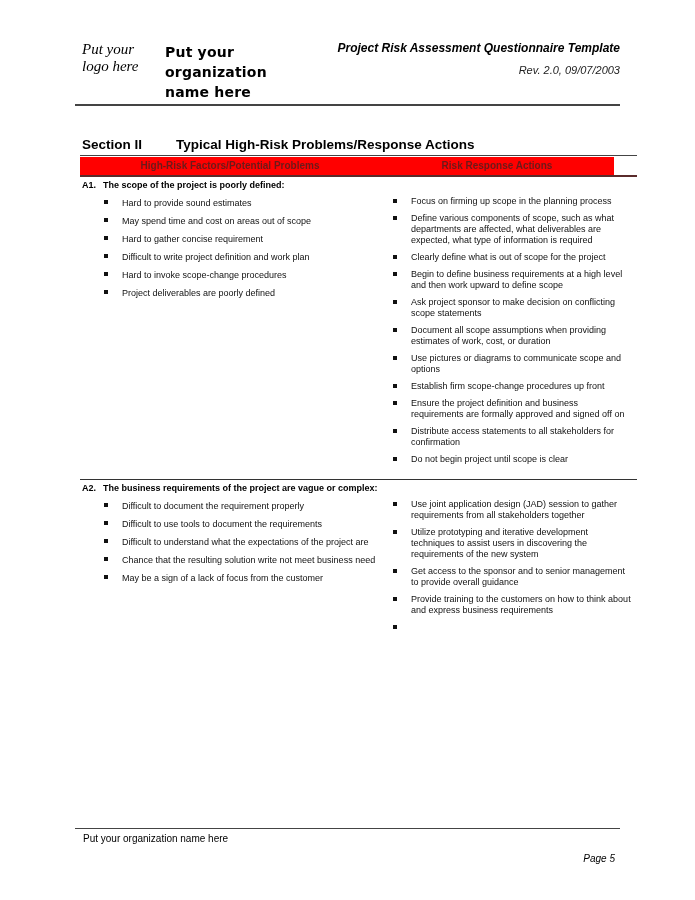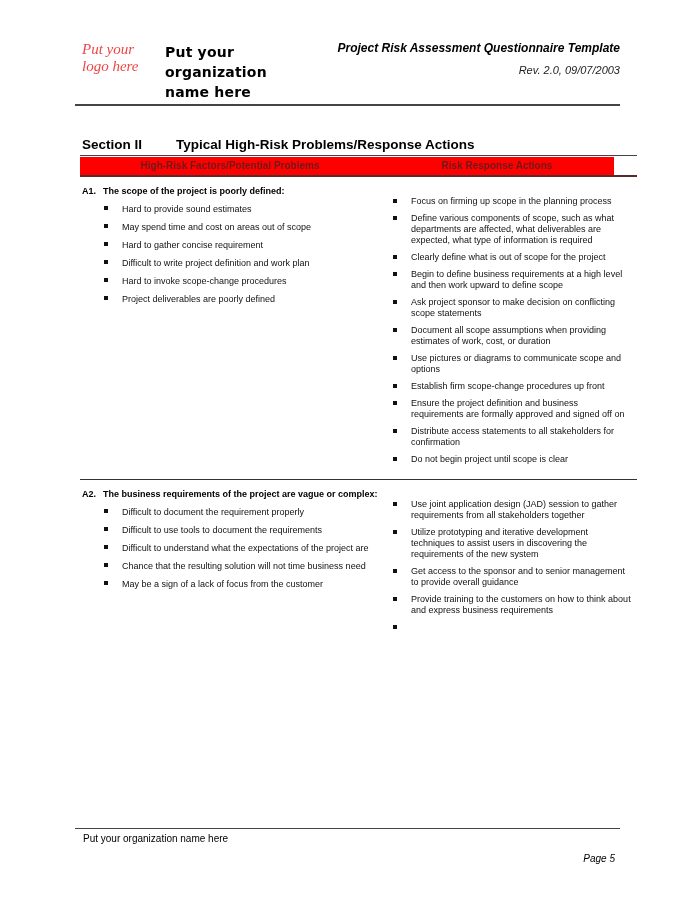--- a/index.html
+++ b/index.html
@@ -1,20 +1,20 @@
 <!DOCTYPE html>
 <html><head>
   <meta charset="utf-8">
   <style>
     * { box-sizing: border-box; margin: 0; padding: 0; }
     html, body { width: 695px; height: 900px; background: #ffffff; overflow: hidden; }
     body { position: relative; font-family: "Liberation Sans", sans-serif; color: #000; }
 
     .header { position: absolute; left: 75px; top: 40px; width: 545px; height: 66px; }
-    .logo { position: absolute; left: 7px; top: 1px; font-family: "Liberation Serif", serif; font-style: italic; font-size: 15px; line-height: 17px; color: #ef4444; width: 80px; }
+    .logo { position: absolute; left: 7px; top: 1px; font-family: "Liberation Serif", serif; font-style: italic; font-size: 15px; line-height: 17px; color: #000000; width: 80px; }
     .org { position: absolute; left: 90px; top: 2px; font-family: "DejaVu Sans", sans-serif; font-weight: bold; font-size: 14px; line-height: 20px; width: 140px; letter-spacing: 0.2px; }
     .doc-title { position: absolute; right: 0; top: 1px; text-align: right; font-style: italic; font-weight: bold; font-size: 12px; line-height: 14px; }
     .doc-rev { position: absolute; right: 0; top: 25px; text-align: right; font-style: italic; font-size: 11px; line-height: 10px; color: #222; }
     .header-rule { position: absolute; left: 75px; top: 104px; width: 545px; height: 2px; background: #444; }
 
     .section-title { position: absolute; left: 82px; top: 137px; font-size: 13.5px; font-weight: bold; line-height: 16px; }
     .section-title .num { display: inline-block; width: 94px; }
 
     .table-top-rule { position: absolute; left: 80px; top: 155px; width: 557px; height: 1px; background: #444; }
     .table-head { position: absolute; left: 80px; top: 157px; width: 557px; height: 18px; }
@@ -25,21 +25,21 @@
     .table-head-rule { position: absolute; left: 80px; top: 175px; width: 557px; height: 2px; background: #5a2b2b; }
 
     .row { position: absolute; left: 80px; width: 557px; }
     .row-a1 { top: 177px; height: 302px; }
     .row-a2 { top: 480px; height: 180px; }
     .row-divider { position: absolute; left: 80px; top: 479px; width: 557px; height: 1px; background: #333; }
 
     .cell-left { position: absolute; left: 0; top: 0; width: 305px; }
     .cell-right { position: absolute; left: 305px; top: 0; width: 252px; }
 
-    .problem-title { font-size: 9px; font-weight: bold; line-height: 11px; padding-top: 9px; padding-left: 2px; white-space: nowrap; }
+    .problem-title { font-size: 9px; font-weight: bold; line-height: 11px; padding-top: 3px; padding-left: 2px; white-space: nowrap; }
     .problem-title .id { display: inline-block; width: 21px; }
 
     ul.bullets { list-style: none; }
     .cell-left ul.bullets { padding-top: 3px; }
     .cell-left li { position: relative; font-size: 9px; line-height: 11px; color: #111; padding-left: 42px; height: 18px; padding-top: 4px; }
     .cell-left li .bullet { position: absolute; left: 24px; top: 6px; width: 4px; height: 4px; background: #111; }
 
     .cell-right ul.bullets { padding-top: 19px; }
     .cell-right li { position: relative; font-size: 9px; line-height: 11px; color: #111; padding-left: 26px; padding-right: 6px; margin-bottom: 6px; }
     .cell-right li .bullet { position: absolute; left: 8px; top: 3px; width: 4px; height: 4px; background: #111; }
@@ -106,21 +106,21 @@
 
 <div class="row row-a2">
   <div class="cell-left">
     <div class="problem-title">
       <span class="id">A2.</span><span>The business requirements of the project are vague or complex:</span>
     </div>
     <ul class="bullets">
       <li><span class="bullet"></span><span>Difficult to document the requirement properly</span></li>
       <li><span class="bullet"></span><span>Difficult to use tools to document the requirements</span></li>
       <li><span class="bullet"></span><span>Difficult to understand what the expectations of the project are</span></li>
-      <li><span class="bullet"></span><span>Chance that the resulting solution will not time business need</span></li>
+      <li><span class="bullet"></span><span>Chance that the resulting solution write not meet business need</span></li>
       <li><span class="bullet"></span><span>May be a sign of a lack of focus from the customer</span></li>
     </ul>
   </div>
   <div class="cell-right">
     <ul class="bullets">
       <li><span class="bullet"></span><span>Use joint application design (JAD) session to gather requirements from all stakeholders together</span></li>
       <li><span class="bullet"></span><span>Utilize prototyping and iterative development techniques to assist users in discovering the requirements of the new system</span></li>
       <li><span class="bullet"></span><span>Get access to the sponsor and to senior management to provide overall guidance</span></li>
       <li><span class="bullet"></span><span>Provide training to the customers on how to think about and express business requirements</span></li>
       <li><span class="bullet"></span></li>

